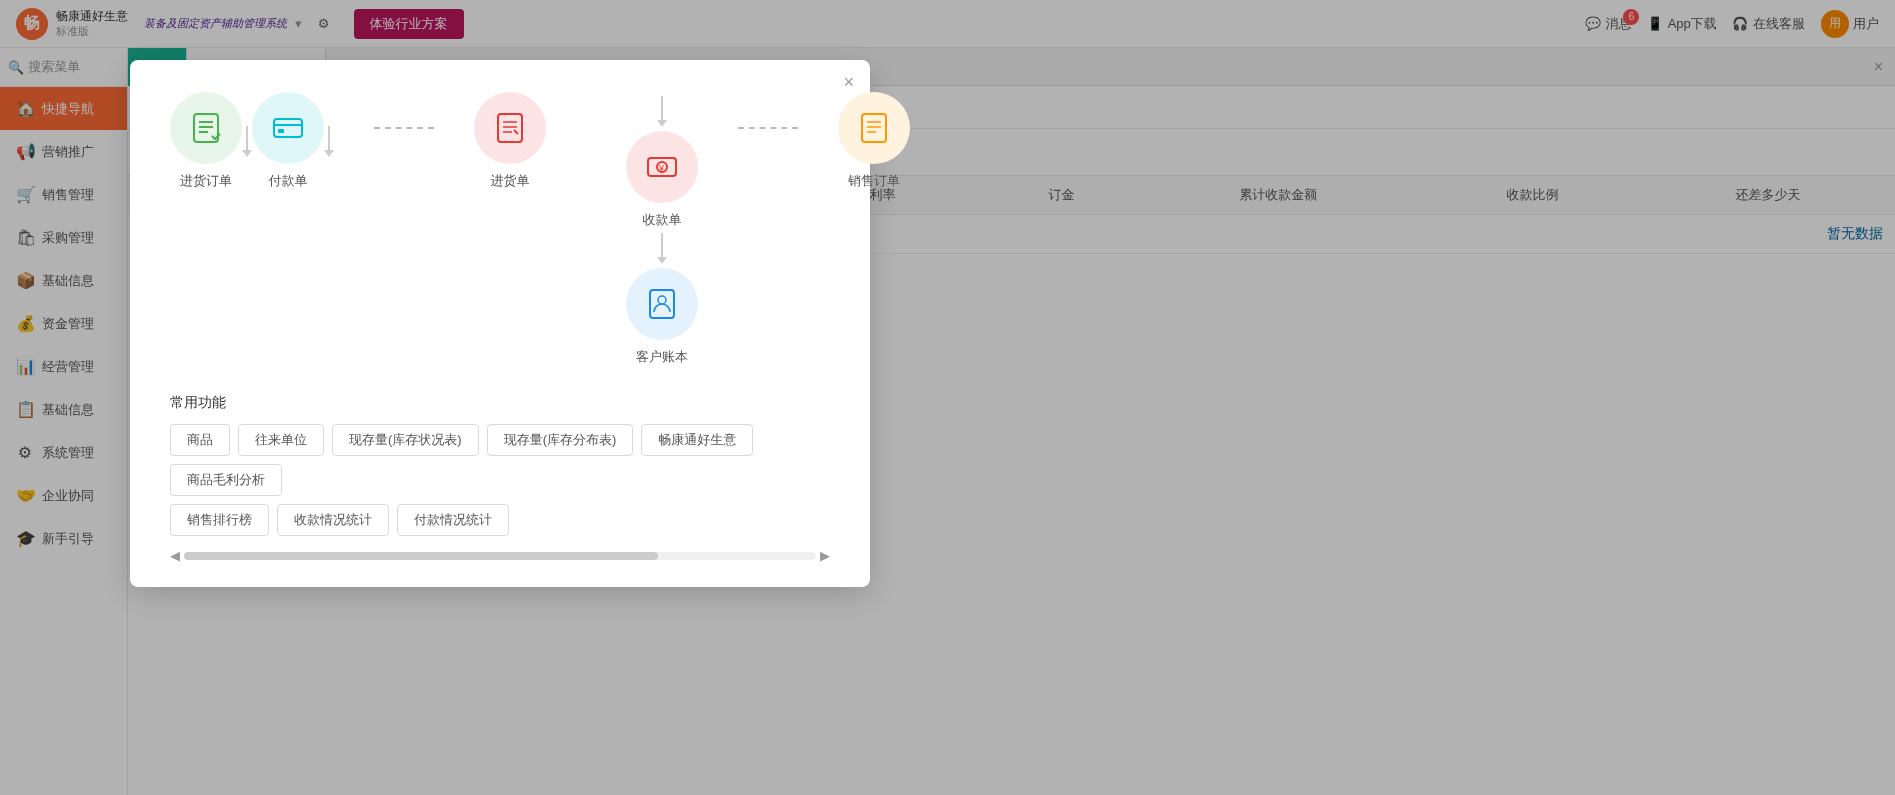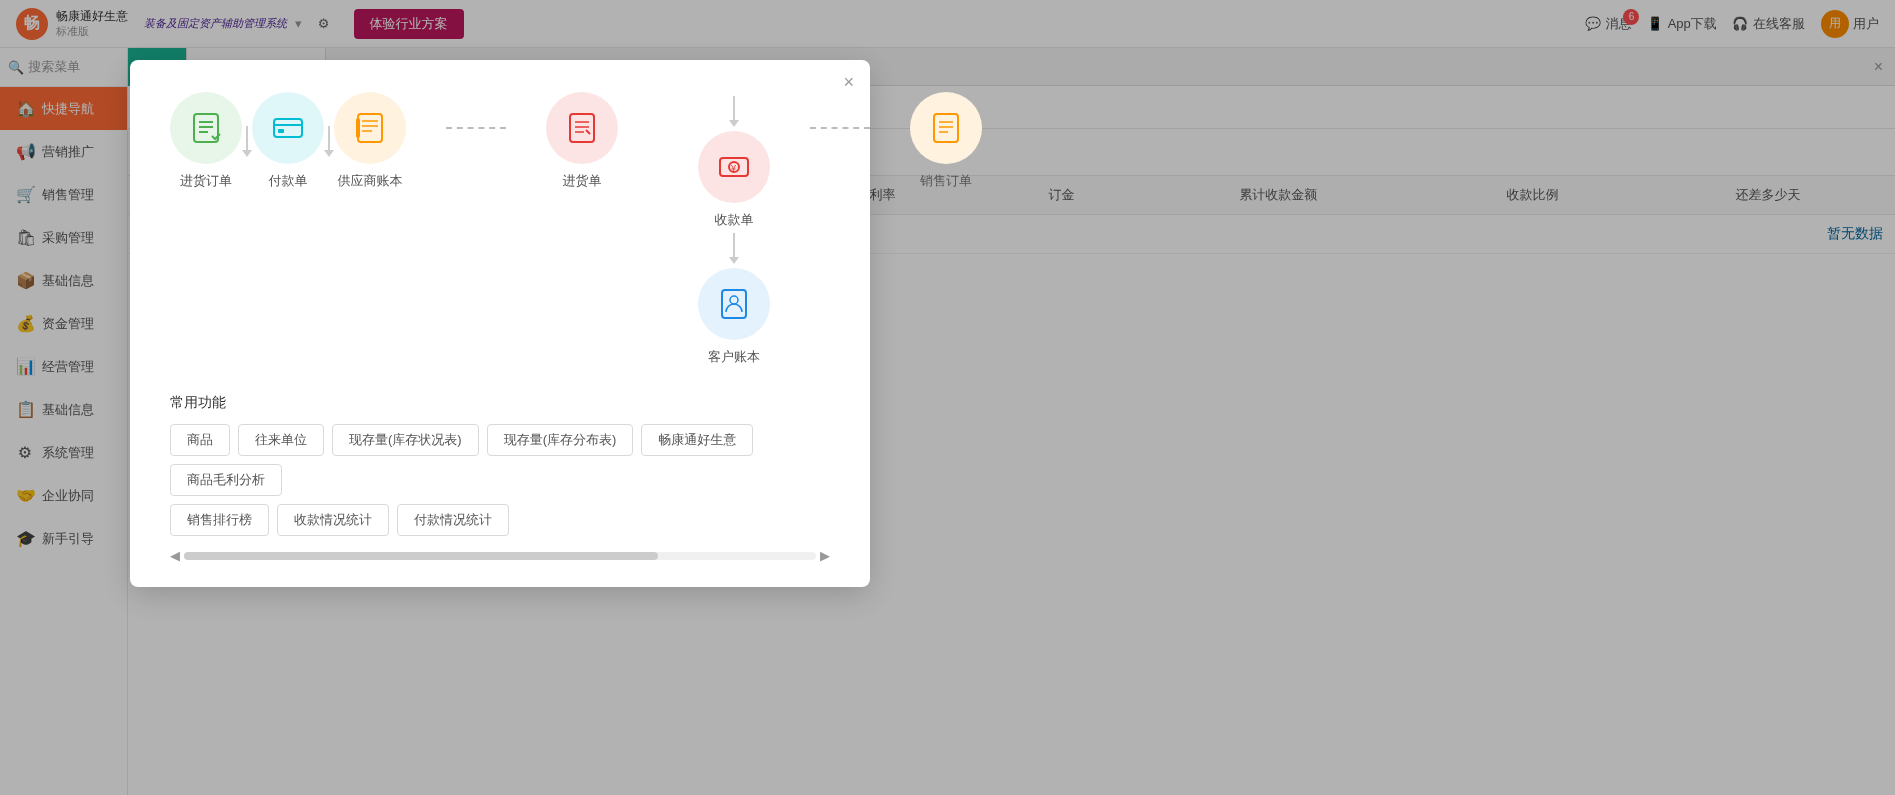--- a/index.html
+++ b/index.html
@@ -291,32 +291,20 @@
               </svg>
           </div>
           <span class="flow-label">付款单</span>
         </div>
 
         <div style="display:flex;flex-direction:column;align-items:center;margin:4px 0;">
           <div style="width:2px;height:24px;background:#ccc;"></div>
           <div style="width:0;height:0;border-left:5px solid transparent;border-right:5px solid transparent;border-top:7px solid #ccc;"></div>
         </div>
 
-        <div class="flow-node">
-          <div class="flow-circle" style="background:#fff3e0;">
-            <svg width="36" height="36" viewBox="0 0 36 36">
-                <rect x="6" y="4" width="24" height="28" rx="3" fill="none" stroke="#ff9800" stroke-width="2"></rect>
-                <line x1="10" y1="11" x2="26" y2="11" stroke="#ff9800" stroke-width="1.5"></line>
-                <line x1="10" y1="16" x2="26" y2="16" stroke="#ff9800" stroke-width="1.5"></line>
-                <line x1="10" y1="21" x2="20" y2="21" stroke="#ff9800" stroke-width="1.5"></line>
-                <rect x="4" y="8" width="4" height="20" rx="2" fill="#ff9800"></rect>
-              </svg>
-          </div>
-          <span class="flow-label">供应商账本</span>
-        </div>
       </div>
 
       <div style="display:flex; flex-direction:column; align-items:center; padding-top:22px;">
         <div style="width:60px; border-top:2px dashed #bbb; margin-top:13px;"></div>
       </div>
 
       <div style="display:flex; flex-direction:column; align-items:flex-end;">
         <div class="flow-node">
           <div class="flow-circle" style="background:#fce4e4;">
             <svg width="36" height="36" viewBox="0 0 36 36">

